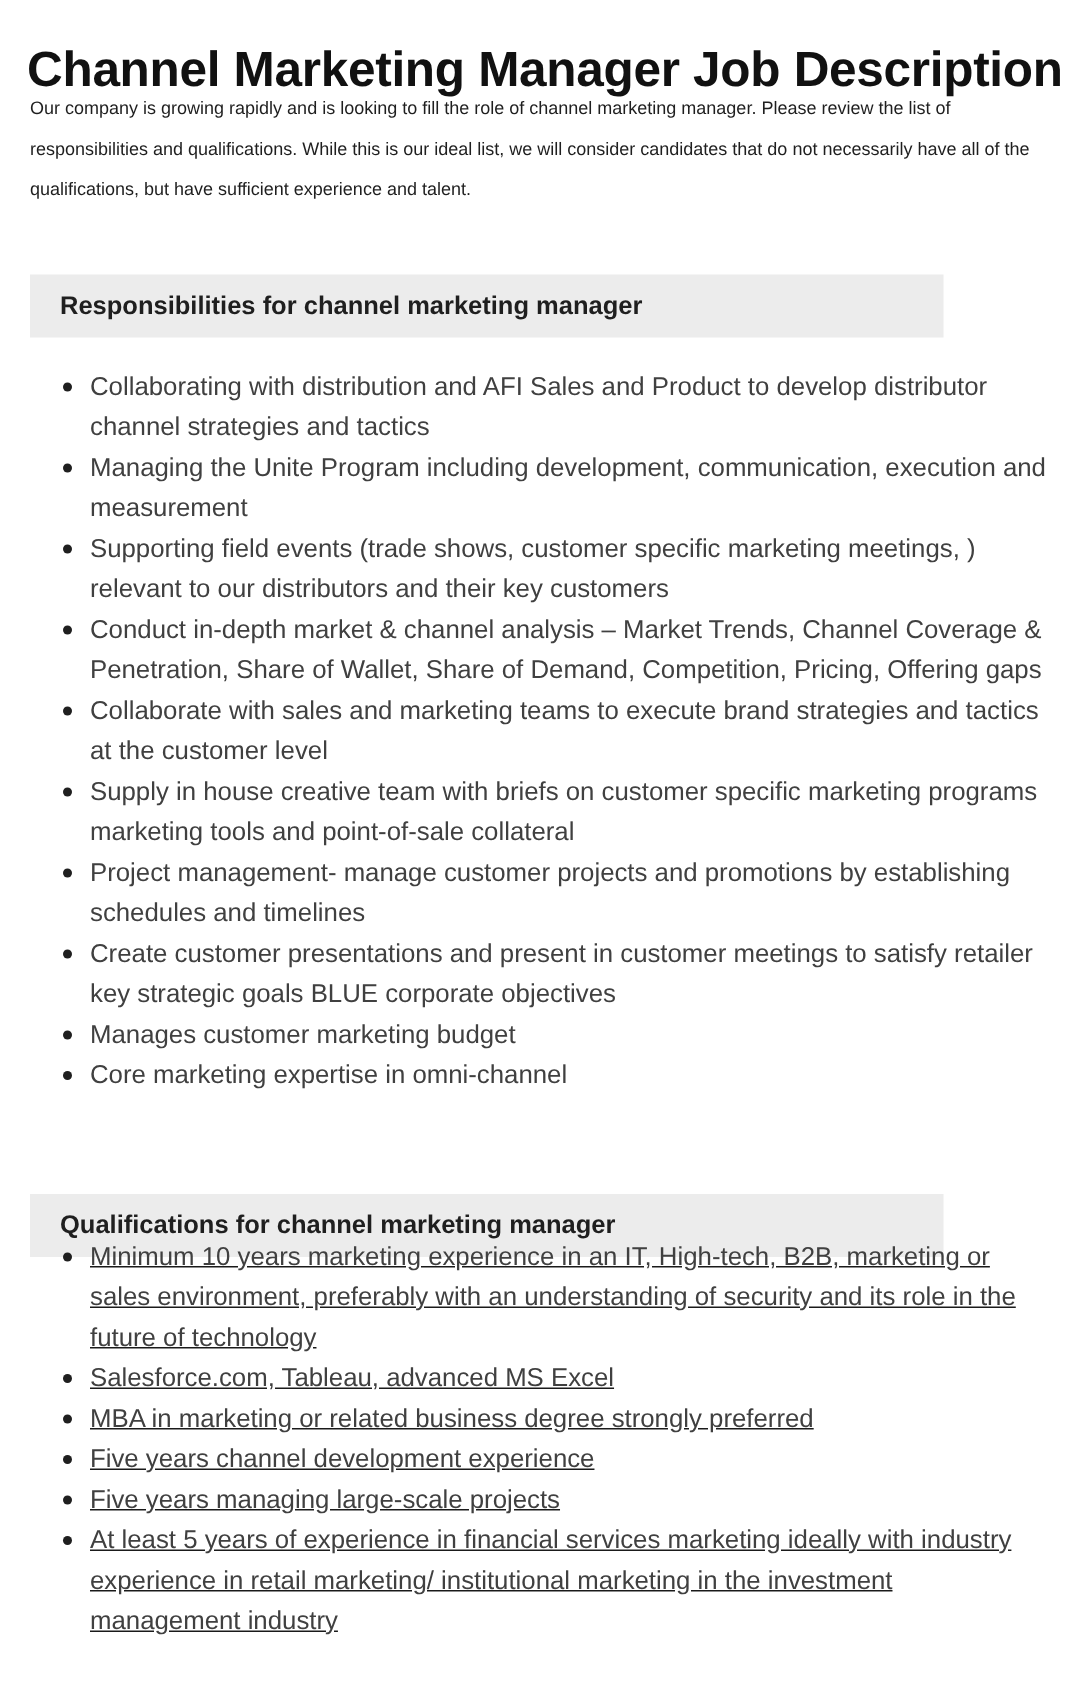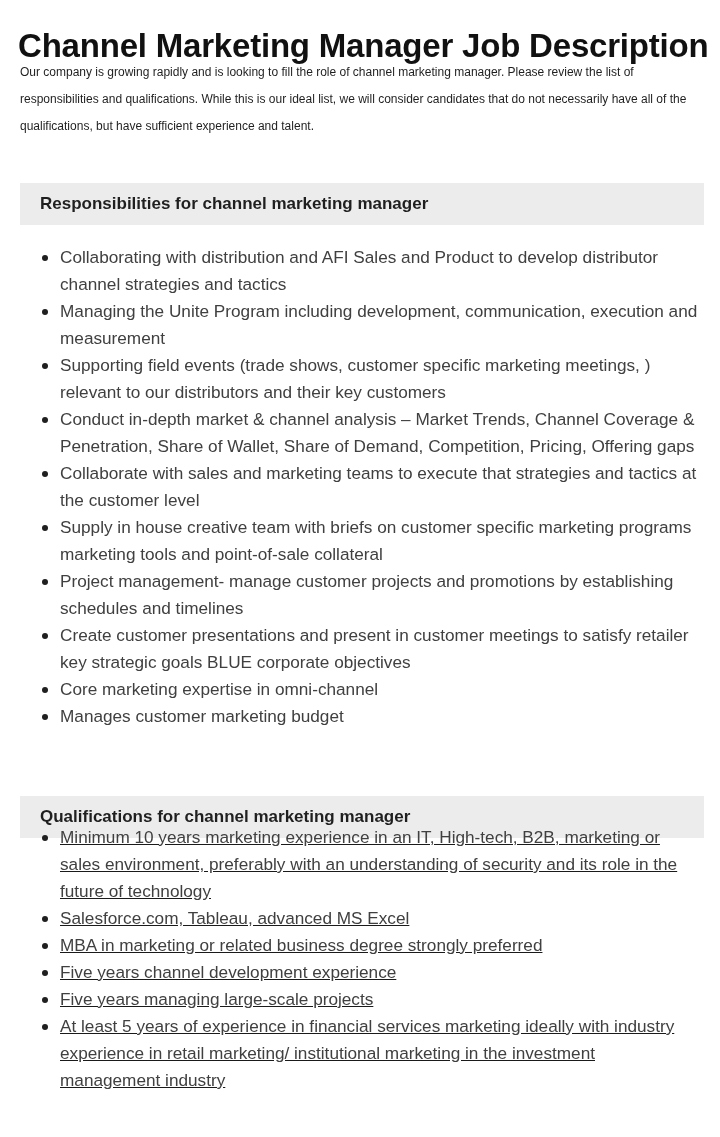--- a/index.html
+++ b/index.html
@@ -36,21 +36,21 @@
       left: 20px;
       top: 59px;
       width: 680px;
       font-size: 12px;
       line-height: 27px;
       color: #1f1f1f;
     }
     .section-header {
       position: absolute;
       left: 20px;
-      width: 684px;
+      width: 609px;
       height: 42px;
       background: #ececec;
       padding-left: 20px;
       font-size: 17px;
       font-weight: bold;
       line-height: 42px;
       color: #1f1f1f;
     }
     .resp-header { top: 183px; }
     .qual-header { top: 796px; }
@@ -88,26 +88,26 @@
 
   <p class="intro">Our company is growing rapidly and is looking to fill the role of channel marketing manager. Please review the list of responsibilities and qualifications. While this is our ideal list, we will consider candidates that do not necessarily have all of the qualifications, but have sufficient experience and talent.</p>
 
   <div class="section-header resp-header">Responsibilities for channel marketing manager</div>
 
   <ul class="bullets resp-list">
     <li><span class="dot"></span><span>Collaborating with distribution and AFI Sales and Product to develop distributor channel strategies and tactics</span></li>
     <li><span class="dot"></span><span>Managing the Unite Program including development, communication, execution and measurement</span></li>
     <li><span class="dot"></span><span>Supporting field events (trade shows, customer specific marketing meetings, ) relevant to our distributors and their key customers</span></li>
     <li><span class="dot"></span><span>Conduct in-depth market &amp; channel analysis – Market Trends, Channel Coverage &amp; Penetration, Share of Wallet, Share of Demand, Competition, Pricing, Offering gaps</span></li>
-    <li><span class="dot"></span><span>Collaborate with sales and marketing teams to execute that strategies and tactics at the customer level</span></li>
+    <li><span class="dot"></span><span>Collaborate with sales and marketing teams to execute brand strategies and tactics at the customer level</span></li>
     <li><span class="dot"></span><span>Supply in house creative team with briefs on customer specific marketing programs marketing tools and point-of-sale collateral</span></li>
     <li><span class="dot"></span><span>Project management- manage customer projects and promotions by establishing schedules and timelines</span></li>
     <li><span class="dot"></span><span>Create customer presentations and present in customer meetings to satisfy retailer key strategic goals BLUE corporate objectives</span></li>
+    <li><span class="dot"></span><span>Manages customer marketing budget</span></li>
     <li><span class="dot"></span><span>Core marketing expertise in omni-channel</span></li>
-    <li><span class="dot"></span><span>Manages customer marketing budget</span></li>
   </ul>
 
   <div class="section-header qual-header">Qualifications for channel marketing manager</div>
 
   <ul class="bullets qual-list">
     <li><span class="dot"></span><span>Minimum 10 years marketing experience in an IT, High-tech, B2B, marketing or sales environment, preferably with an understanding of security and its role in the future of technology</span></li>
     <li><span class="dot"></span><span>Salesforce.com, Tableau, advanced MS Excel</span></li>
     <li><span class="dot"></span><span>MBA in marketing or related business degree strongly preferred</span></li>
     <li><span class="dot"></span><span>Five years channel development experience</span></li>
     <li><span class="dot"></span><span>Five years managing large-scale projects</span></li>

